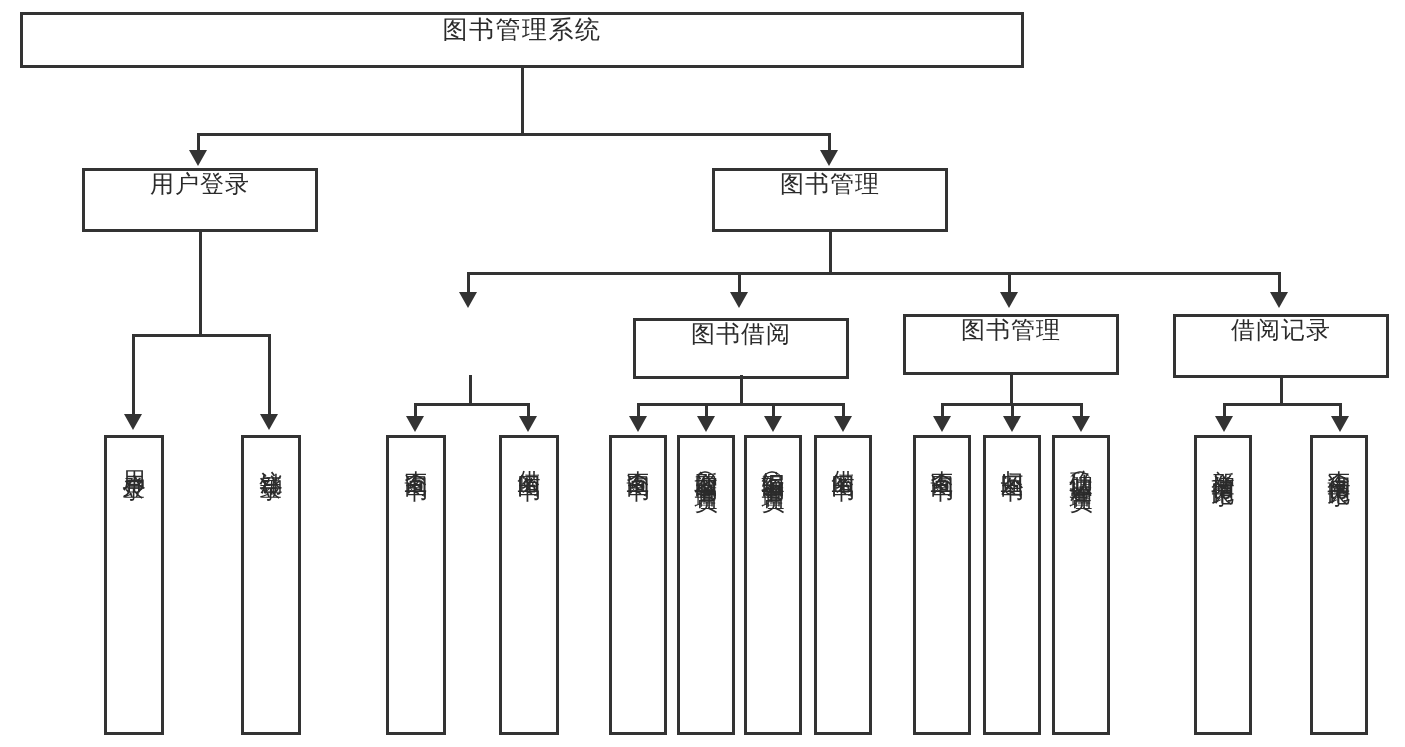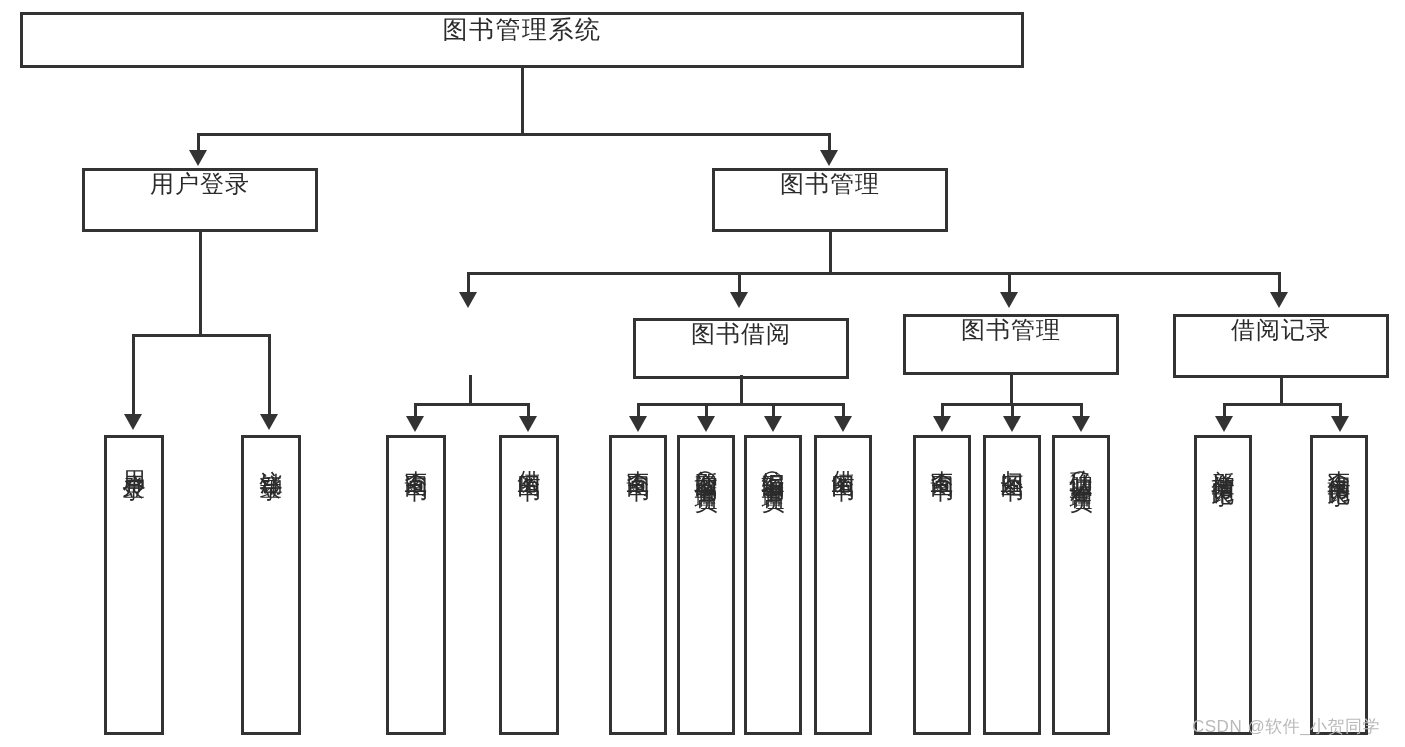--- a/index.html
+++ b/index.html
@@ -204,15 +204,14 @@
     <span class="label">确认归还（管理员）</span>
   </div>
 
   <div class="node vert" style="left:1194px; top:435px; width:58px; height:300px;">
     <span class="label">新增借阅记录</span>
   </div>
   <div class="node vert" style="left:1310px; top:435px; width:58px; height:300px;">
     <span class="label">查询借阅记录</span>
   </div>
 
-  <div id="watermark" style="left:1192px; top:715px;">CSDN @软件_小贺同学</div>
 
 </div>
 
 </body></html>

